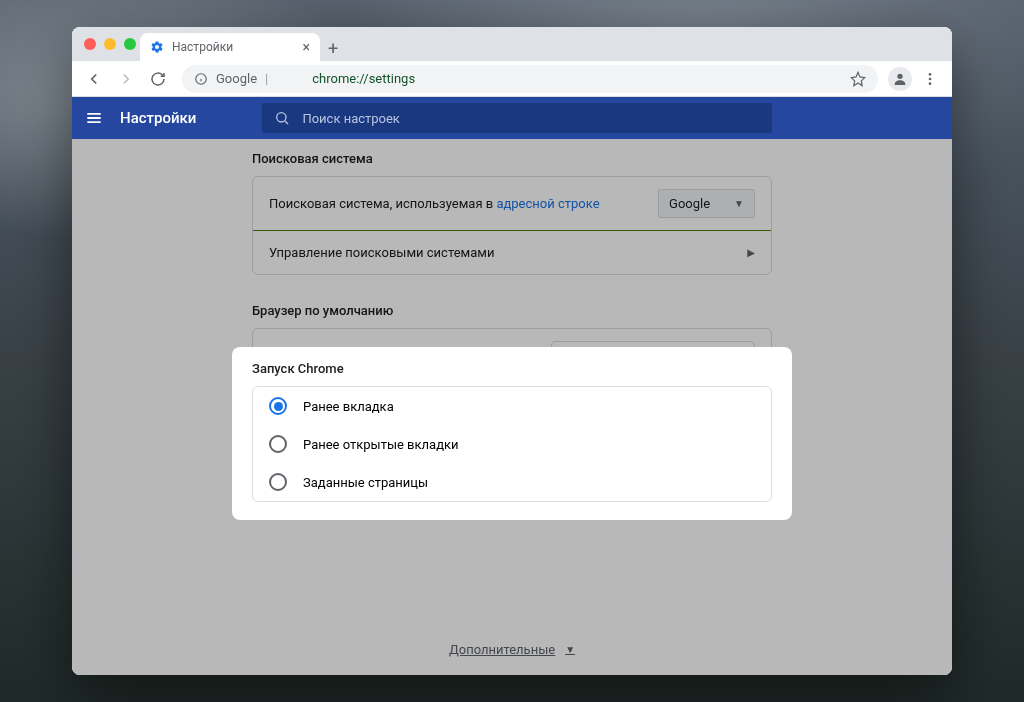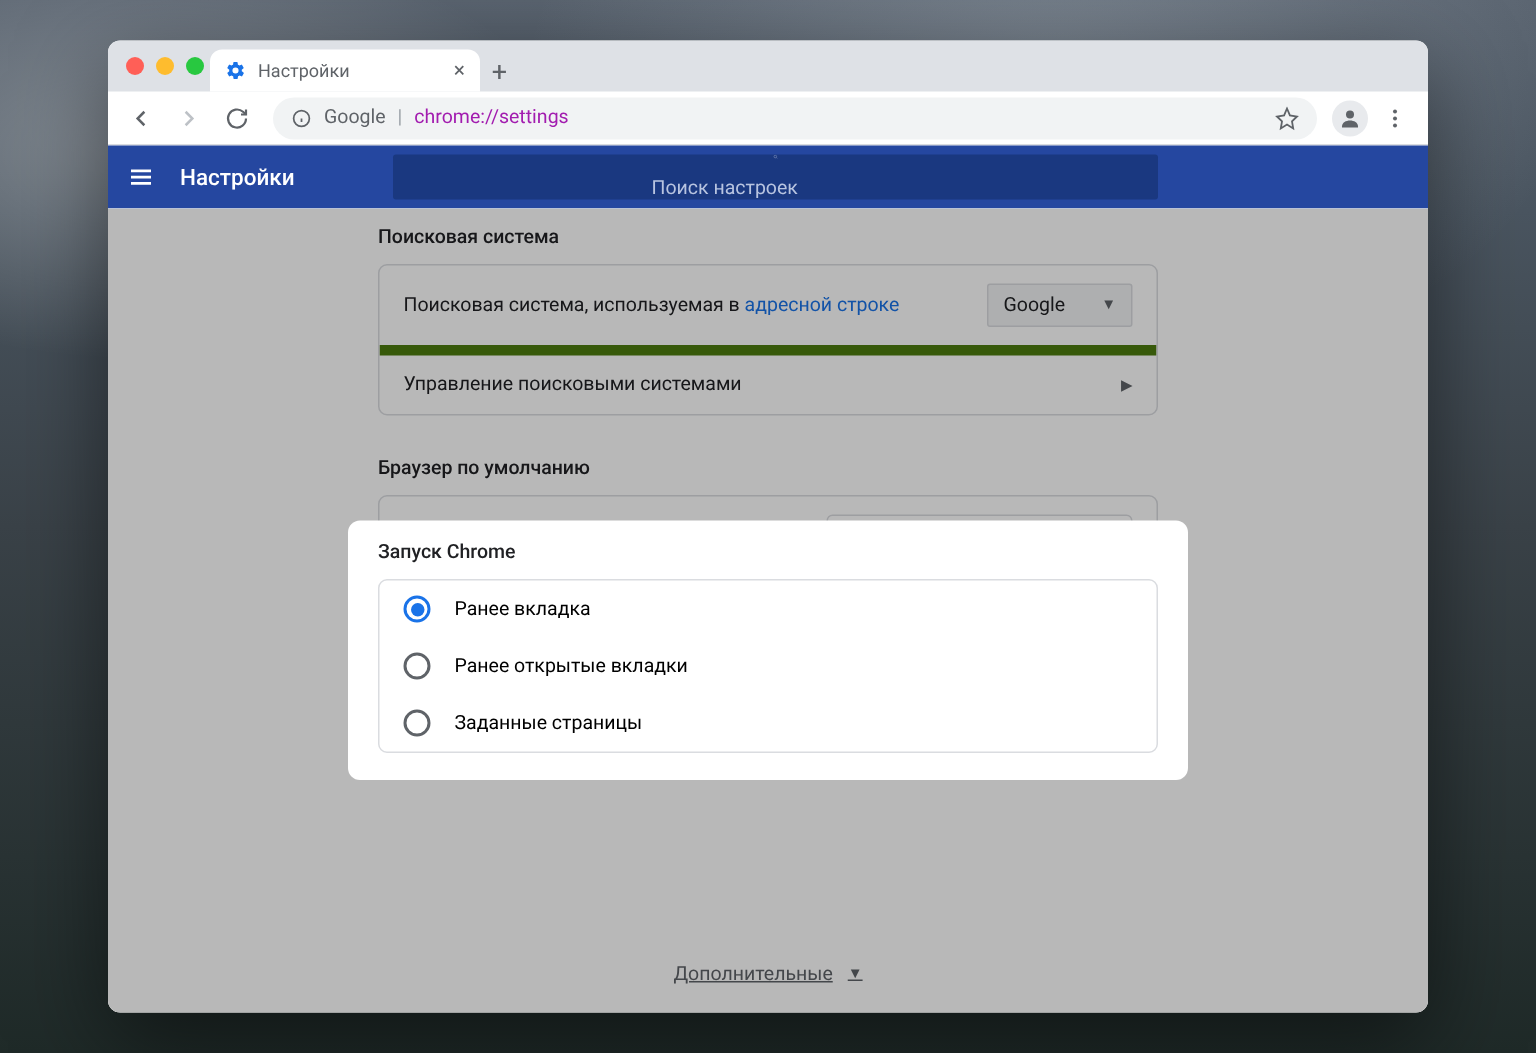--- a/index.html
+++ b/index.html
@@ -106,21 +106,21 @@
   display: flex;
   align-items: center;
   padding: 0 12px;
   font-size: 13px;
   color: #5f6368;
   gap: 8px;
   margin: 0 6px;
 }
 .omnibox .badge { color:#5f6368; }
 .omnibox .sep { color:#9aa0a6; }
-.omnibox .url { color:#a21caf; }
+.omnibox .url { color:#14532d;margin-left:36px; }
 .star-icon { margin-left: auto; color:#5f6368; }
 .avatar {
   width: 24px;
   height: 24px;
   border-radius: 50%;
   background: #e8eaed;
   display:flex;
   align-items:center;
   justify-content:center;
   color:#5f6368;
@@ -139,21 +139,20 @@
 .search-wrap {
   margin-left: 50px;
   display: flex;
   align-items: center;
   background: #1a3880;
   border-radius: 2px;
   height: 30px;
   padding: 0 12px;
   width: 510px;
   gap: 12px;
-  flex-direction: column;
 }
 .search-wrap svg { color:#b8c4e0; }
 .search-input {
   background: transparent;
   border: none;
   outline: none;
   color: #fff;
   font-size: 13px;
   flex: 1;
 }
@@ -187,21 +186,21 @@
   border: 1px solid #dadce0;
   border-radius: 6px;
   overflow: hidden;
 }
 .card-row {
   padding: 12px 16px;
   display: flex;
   align-items: center;
   font-size: 13px;
   color: #202124;
-  border-top: 7px solid #4d7c0f;
+  border-top: 1px solid #4d7c0f;
   cursor: pointer;
   min-height: 44px;
 }
 .card-row:first-child { border-top: none; }
 .link { color:#1a73e8; }
 .row-right { margin-left: auto; display:flex; align-items:flex-start; gap: 6px; }
 .select {
   background: #f1f3f4;
   border: 1px solid #dadce0;
   border-radius: 2px;

